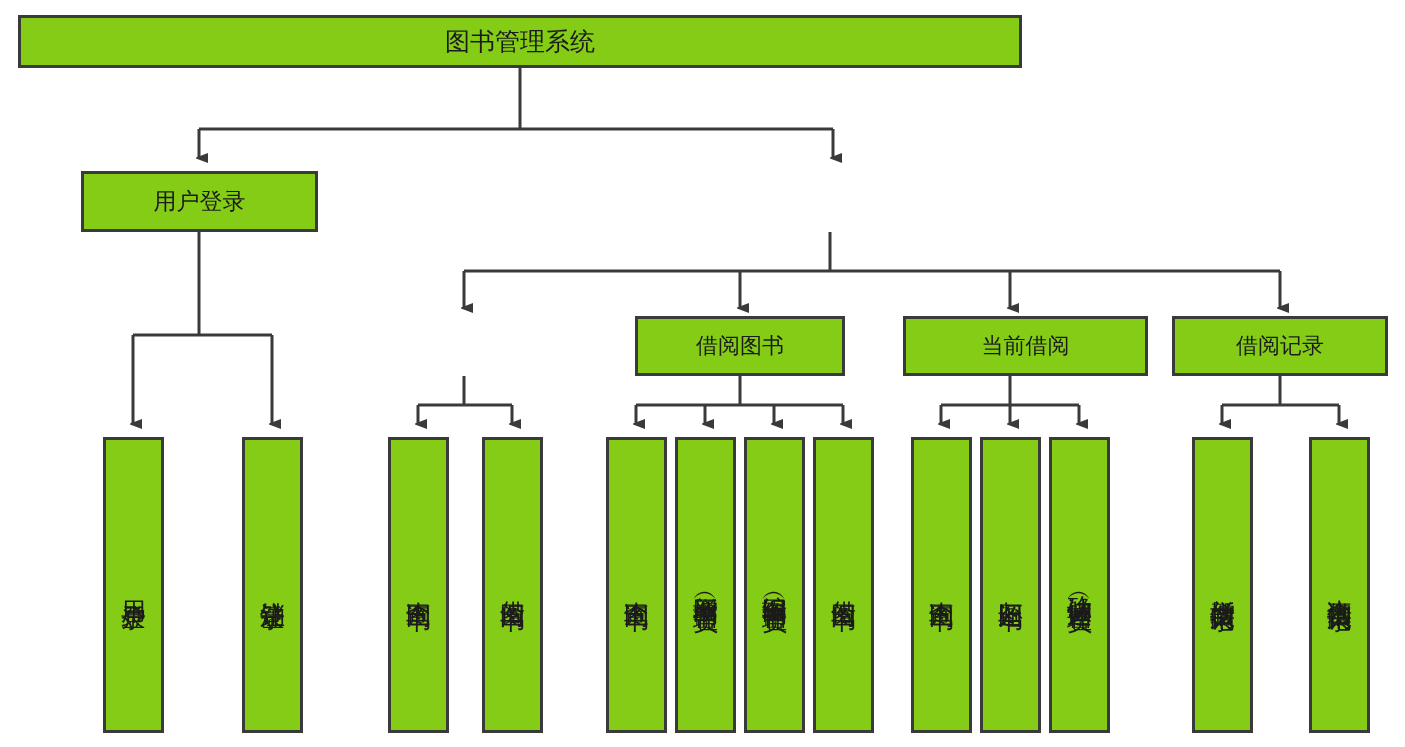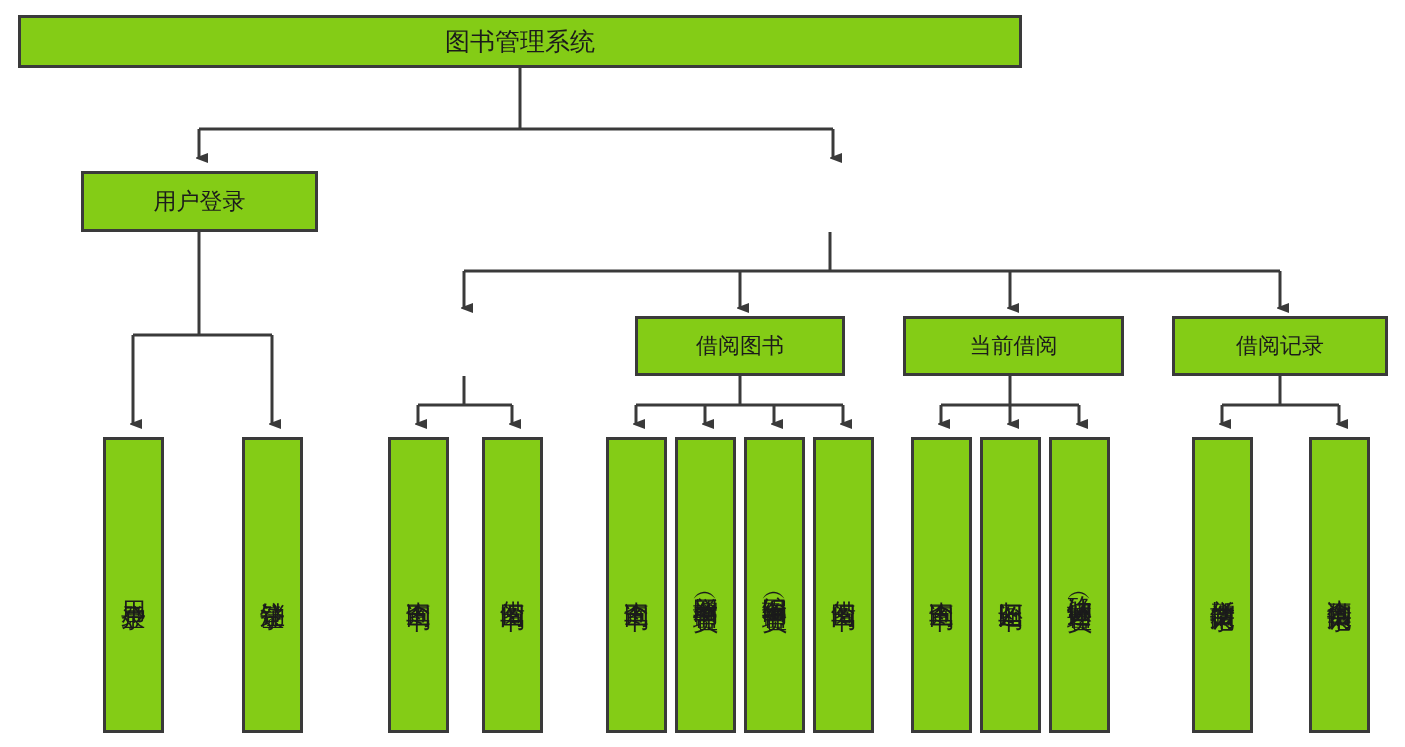--- a/index.html
+++ b/index.html
@@ -121,21 +121,21 @@
     <span class="label">图书管理系统</span>
   </div>
 
   <div class="node l1" style="left:81px; top:171px; width:237px; height:61px;">
     <span class="label">用户登录</span>
   </div>
 
   <div class="node l2" style="left:635px; top:316px; width:210px; height:60px;">
     <span class="label">借阅图书</span>
   </div>
-  <div class="node l2" style="left:903px; top:316px; width:221px; height:60px;">
+  <div class="node l2" style="left:903px; top:316px; width:245px; height:60px;">
     <span class="label">当前借阅</span>
   </div>
   <div class="node l2" style="left:1172px; top:316px; width:216px; height:60px;">
     <span class="label">借阅记录</span>
   </div>
 
   <div class="node leaf" style="left:103px; top:437px; width:61px; height:296px;">
     <span class="label">用户登录</span>
   </div>
   <div class="node leaf" style="left:242px; top:437px; width:61px; height:296px;">

